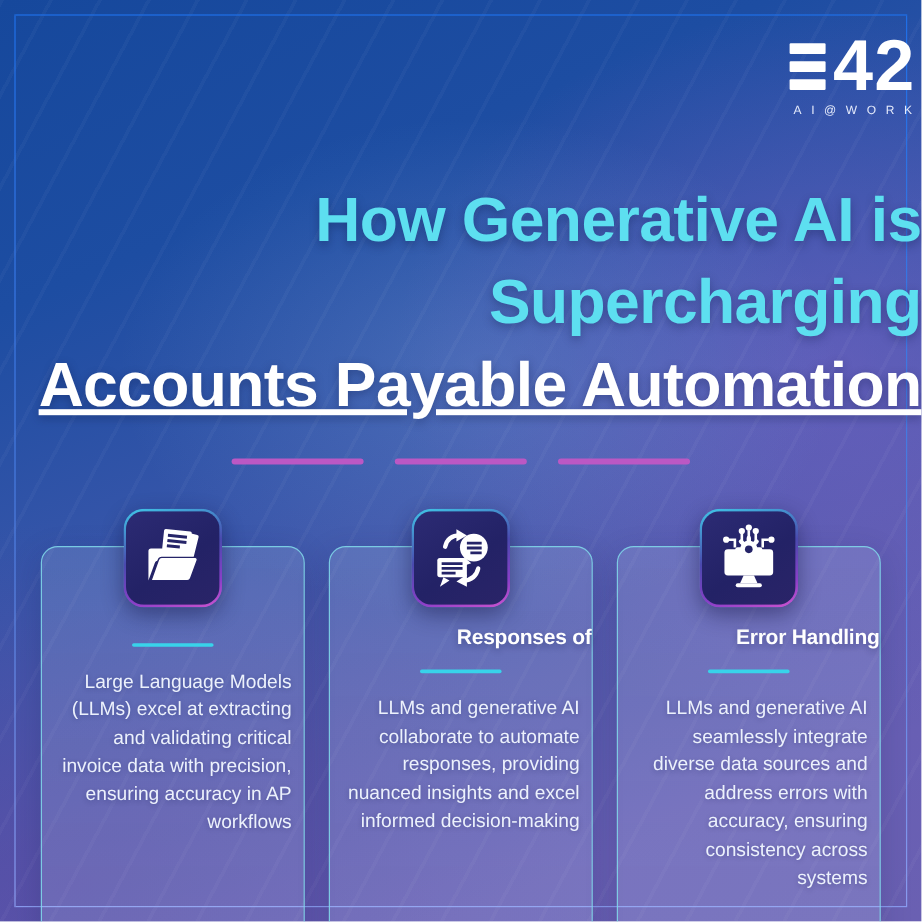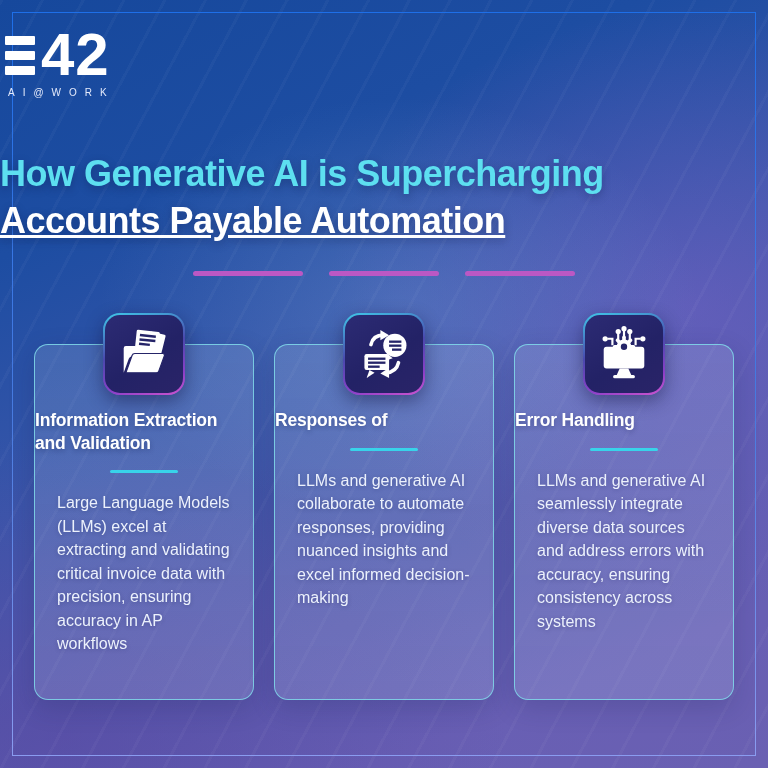--- a/index.html
+++ b/index.html
@@ -21,34 +21,34 @@
     position:absolute; inset:0; pointer-events:none;
     background:repeating-linear-gradient(118deg, rgba(255,255,255,0.05) 0 3px, rgba(255,255,255,0) 3px 36px);
     opacity:.6;
   }
   .frame{
     position:absolute; inset:12px;
     border:1.5px solid;
     border-image:linear-gradient(180deg,#1e6fe8 0%, #4a7ce0 55%, #8a9cf0 100%) 1;
     pointer-events:none;
   }
-  .content{ position:absolute; inset:0; text-align:left; }
+  .content{ position:absolute; inset:0; text-align:right; }
 
   
   .logo{ margin-top:32px; display:inline-block; }
   .logo-row{ display:flex; align-items:center; justify-content:center; gap:6px; }
   .logo-e{ display:flex; flex-direction:column; gap:6px; }
   .logo-e span{ display:block; width:30px; height:9px; background:#fff; border-radius:1px; }
   .logo-num{ font-size:60px; font-weight:700; line-height:0.78; letter-spacing:1px; color:#fff; }
   .logo-tagline{ margin-top:8px; font-size:10px; font-weight:400; letter-spacing:8px; padding-left:8px; color:#e4eafb; }
 
   
   .headline{ margin-top:50px; line-height:1.32; font-weight:700;
     text-shadow:0 3px 8px rgba(12,22,70,.35); }
-  .headline .line{ display:block; font-size:36px; letter-spacing:-0.5px; }
+  .headline .line{ display:block; font-size:52px; letter-spacing:-0.5px; }
   .headline .line1{ color:#5ddff0; }
   .headline .line2{ color:#ffffff;text-decoration:underline; }
 
   
   .dashes{ margin-top:26px; display:flex; justify-content:center; gap:26px; }
   .dash{ width:110px; height:5px; border-radius:2.5px; background:#bb58c4; }
 
   
   .cards{ margin-top:68px; display:flex; justify-content:center; gap:20px; }
   .card{
@@ -69,21 +69,21 @@
     display:flex; align-items:center; justify-content:center;
   }
   .tile svg{ width:58px; height:58px; }
   .card h3{
     font-size:17.5px; font-weight:700; line-height:1.3; color:#fff;
     letter-spacing:-0.2px; text-shadow:0 2px 5px rgba(12,22,70,.3);
   }
   .card h3 .tline{ display:block; }
   .card .divider{ width:68px; height:3px; background:#38d3ea; margin:16px auto 18px; border-radius:1.5px; }
   .card p{
-    font-size:16px; line-height:1.47; color:#ecf1fc; padding:0 22px;
+    font-size:16px; line-height:1.47; color:#ecf1fc; padding:0 10px;
     text-shadow:0 1px 4px rgba(12,22,70,.25);
   }
 </style>
 </head>
 <body>
 
 <div class="page">
   <div class="streaks"></div>
   <div class="frame"></div>
 
@@ -123,24 +123,20 @@
             <g transform="rotate(6 44 28)">
               <rect x="28" y="8" width="32" height="34" rx="2" fill="#fff"></rect>
               <line x1="33" y1="15" x2="55" y2="15" stroke="#252468" stroke-width="3.4"></line>
               <line x1="33" y1="21" x2="55" y2="21" stroke="#252468" stroke-width="3.4"></line>
               <line x1="33" y1="27" x2="48" y2="27" stroke="#252468" stroke-width="3.4"></line>
             </g>
             <path d="M12 66 V32 a3 3 0 0 1 3-3 h13 l6 6 h15 v8 H24 a5 5 0 0 0-5 3.6 z" fill="#fff"></path>
             <path d="M15 66 l8.5-24 a4 4 0 0 1 3.8-2.7 h38.5 a2.4 2.4 0 0 1 2.3 3.2 l-7.6 20.8 a4 4 0 0 1-3.8 2.7 z" fill="#fff" stroke="#252468" stroke-width="1.6"></path>
           </svg>
         </div>
-        <h3>
-          <span class="tline">Information Extraction</span>
-          <span class="tline">and Validation</span>
-        </h3>
         <div class="divider"></div>
         <p>Large Language Models (LLMs) excel at extracting and validating critical invoice data with precision, ensuring accuracy in AP workflows</p>
       </div>
 
       <div class="card">
         <div class="tile">
           <svg viewBox="0 0 80 80" xmlns="http://www.w3.org/2000/svg">
             <path d="M22 27 q3-13 17-13" stroke="#fff" stroke-width="5" fill="none" stroke-linecap="round"></path>
             <polygon points="35,7 47,14 35,21" fill="#fff"></polygon>
             <circle cx="55" cy="28" r="16" fill="#fff"></circle>

